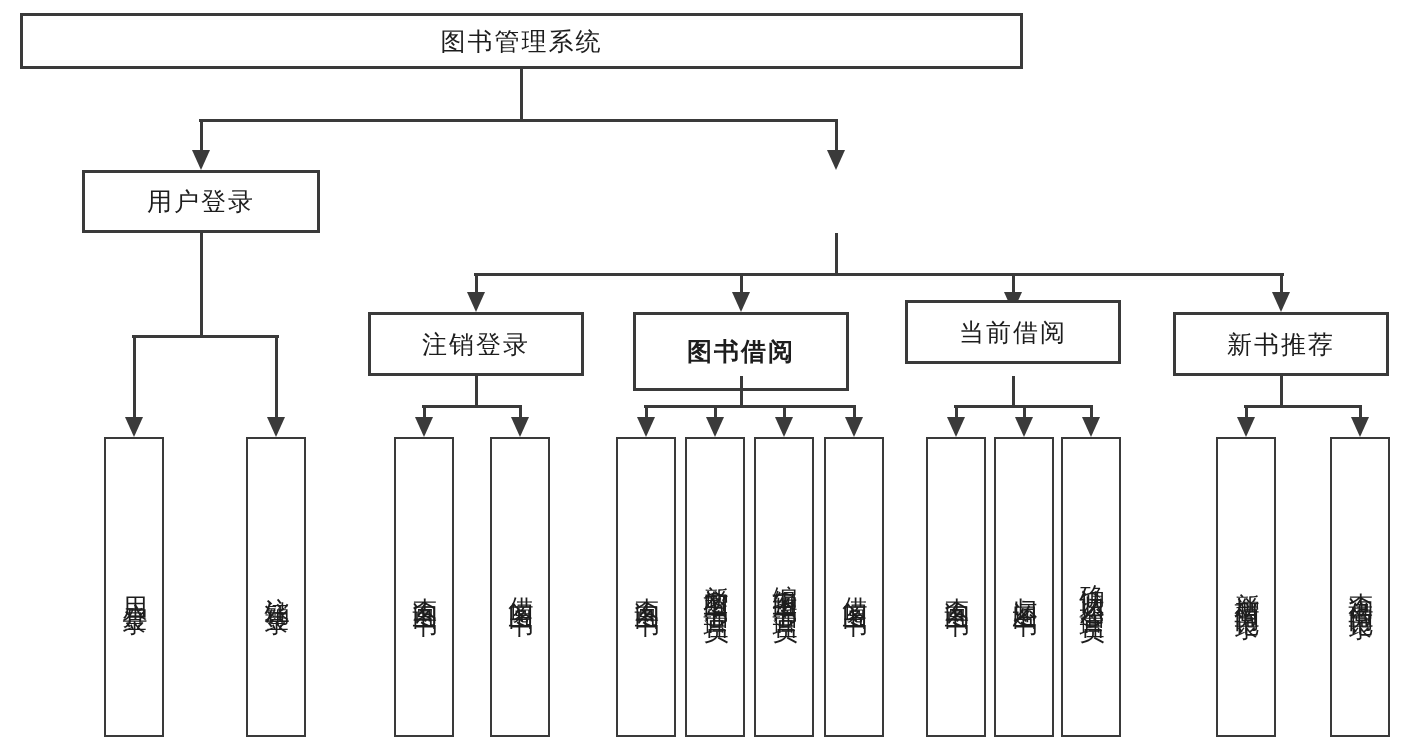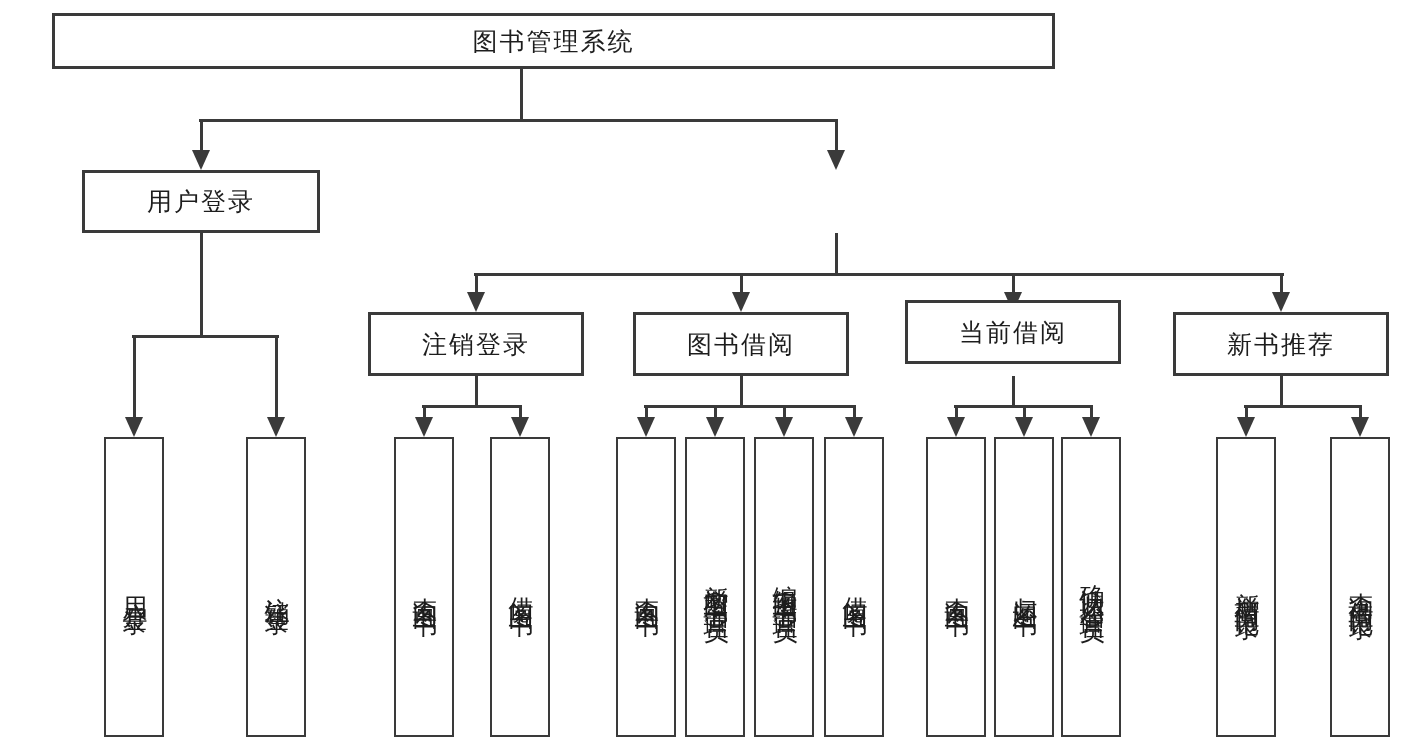--- a/index.html
+++ b/index.html
@@ -49,21 +49,21 @@
     color: #b6b6b6;
     text-shadow: 0 0 2px #ffffff;
     white-space: nowrap;
   }
 </style>
 </head>
 <body>
 
 <div class="canvas">
 
-  <div class="box hbox" style="left:20px; top:13px; width:1003px; height:56px;margin-left:32px;">
+  <div class="box hbox" style="left:20px; top:13px; width:1003px; height:56px;">
     <span>图书管理系统</span>
   </div>
 
   <div class="vline" style="left:520px; top:68px; height:52px;"></div>
   <div class="hline" style="left:199px; top:119px; width:639px;"></div>
   <div class="vline" style="left:200px; top:119px; height:33px;"></div>
   <div class="ahead" style="left:192px; top:150px;"></div>
   <div class="vline" style="left:835px; top:119px; height:33px;"></div>
   <div class="ahead" style="left:827px; top:150px;"></div>
 
@@ -85,21 +85,21 @@
   <div class="vline" style="left:740px; top:273px; height:21px;"></div>
   <div class="ahead" style="left:732px; top:292px;"></div>
   <div class="vline" style="left:1012px; top:273px; height:21px;"></div>
   <div class="ahead" style="left:1004px; top:292px;"></div>
   <div class="vline" style="left:1280px; top:273px; height:21px;"></div>
   <div class="ahead" style="left:1272px; top:292px;"></div>
 
   <div class="box hbox" style="left:368px; top:312px; width:216px; height:64px;">
     <span>注销登录</span>
   </div>
-  <div class="box hbox" style="left:633px; top:312px; width:216px; height:64px;">
+  <div class="box hbox" style="left:633px; top:312px; width:216px; height:79px;font-weight:bold;">
     <span>图书借阅</span>
   </div>
   <div class="box hbox" style="left:905px; top:300px; width:216px; height:64px;">
     <span>当前借阅</span>
   </div>
   <div class="box hbox" style="left:1173px; top:312px; width:216px; height:64px;">
     <span>新书推荐</span>
   </div>
 
   <div class="vline" style="left:475px; top:376px; height:31px;"></div>

